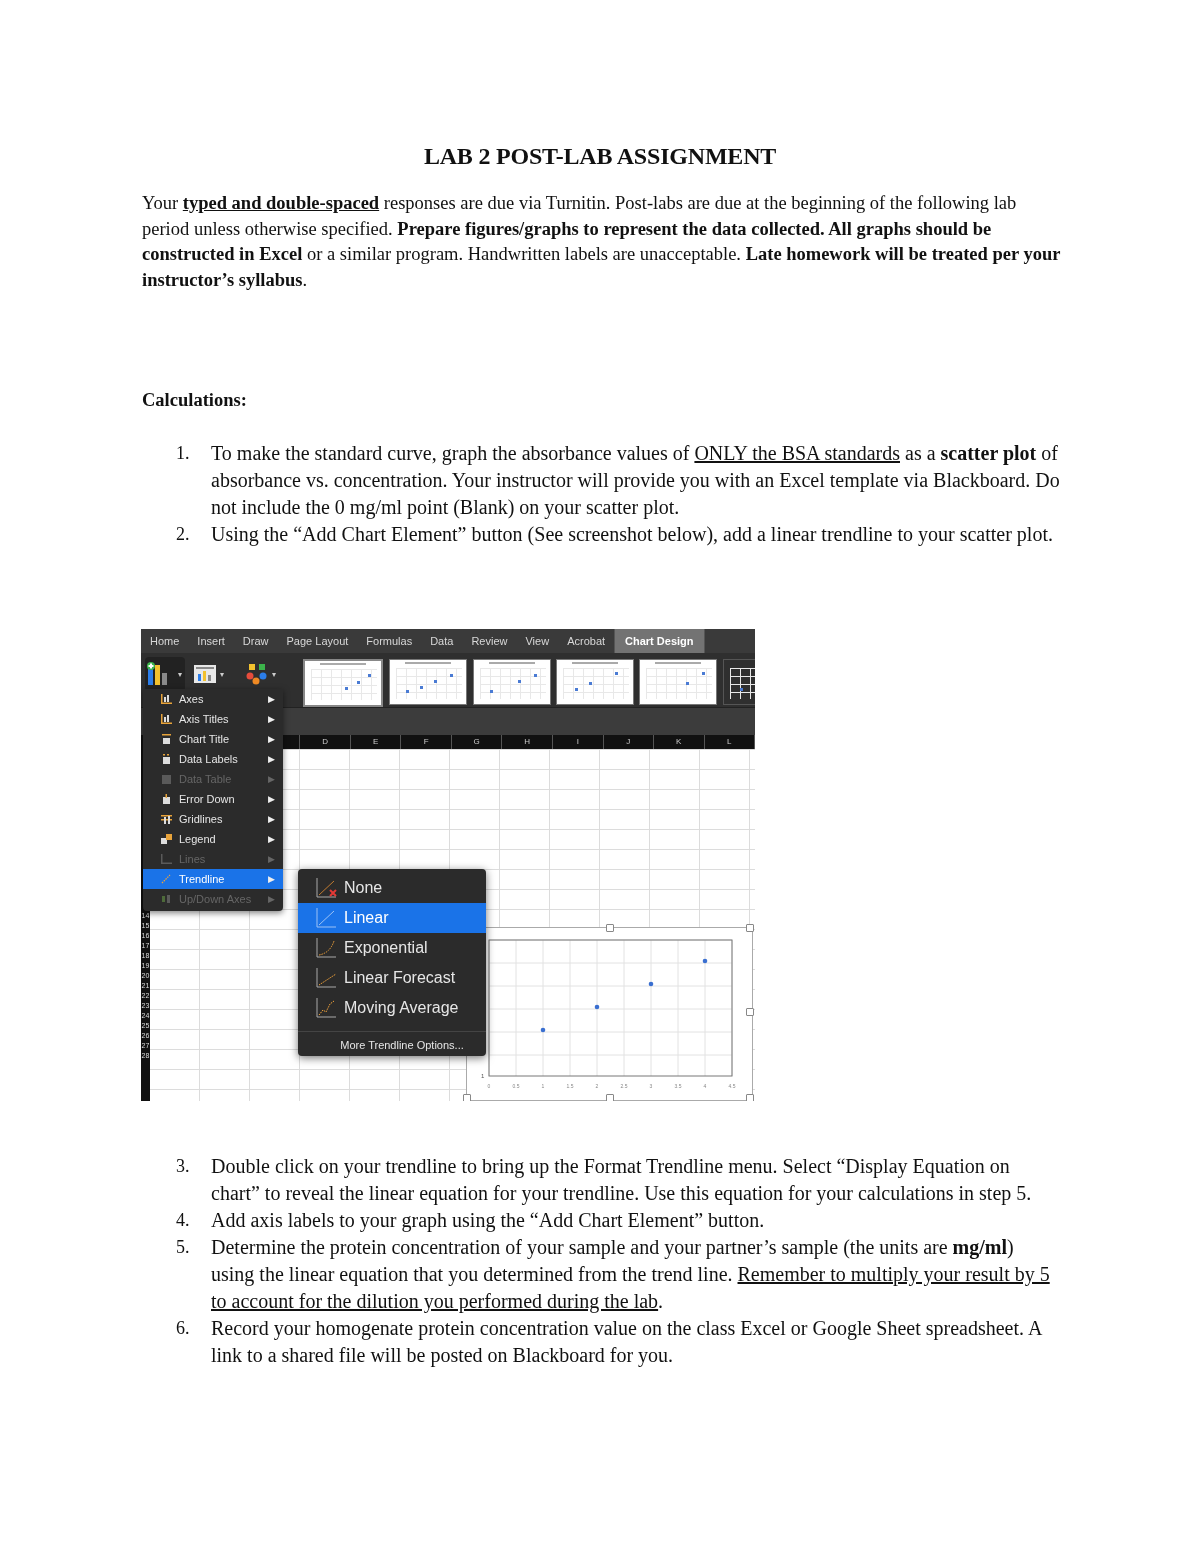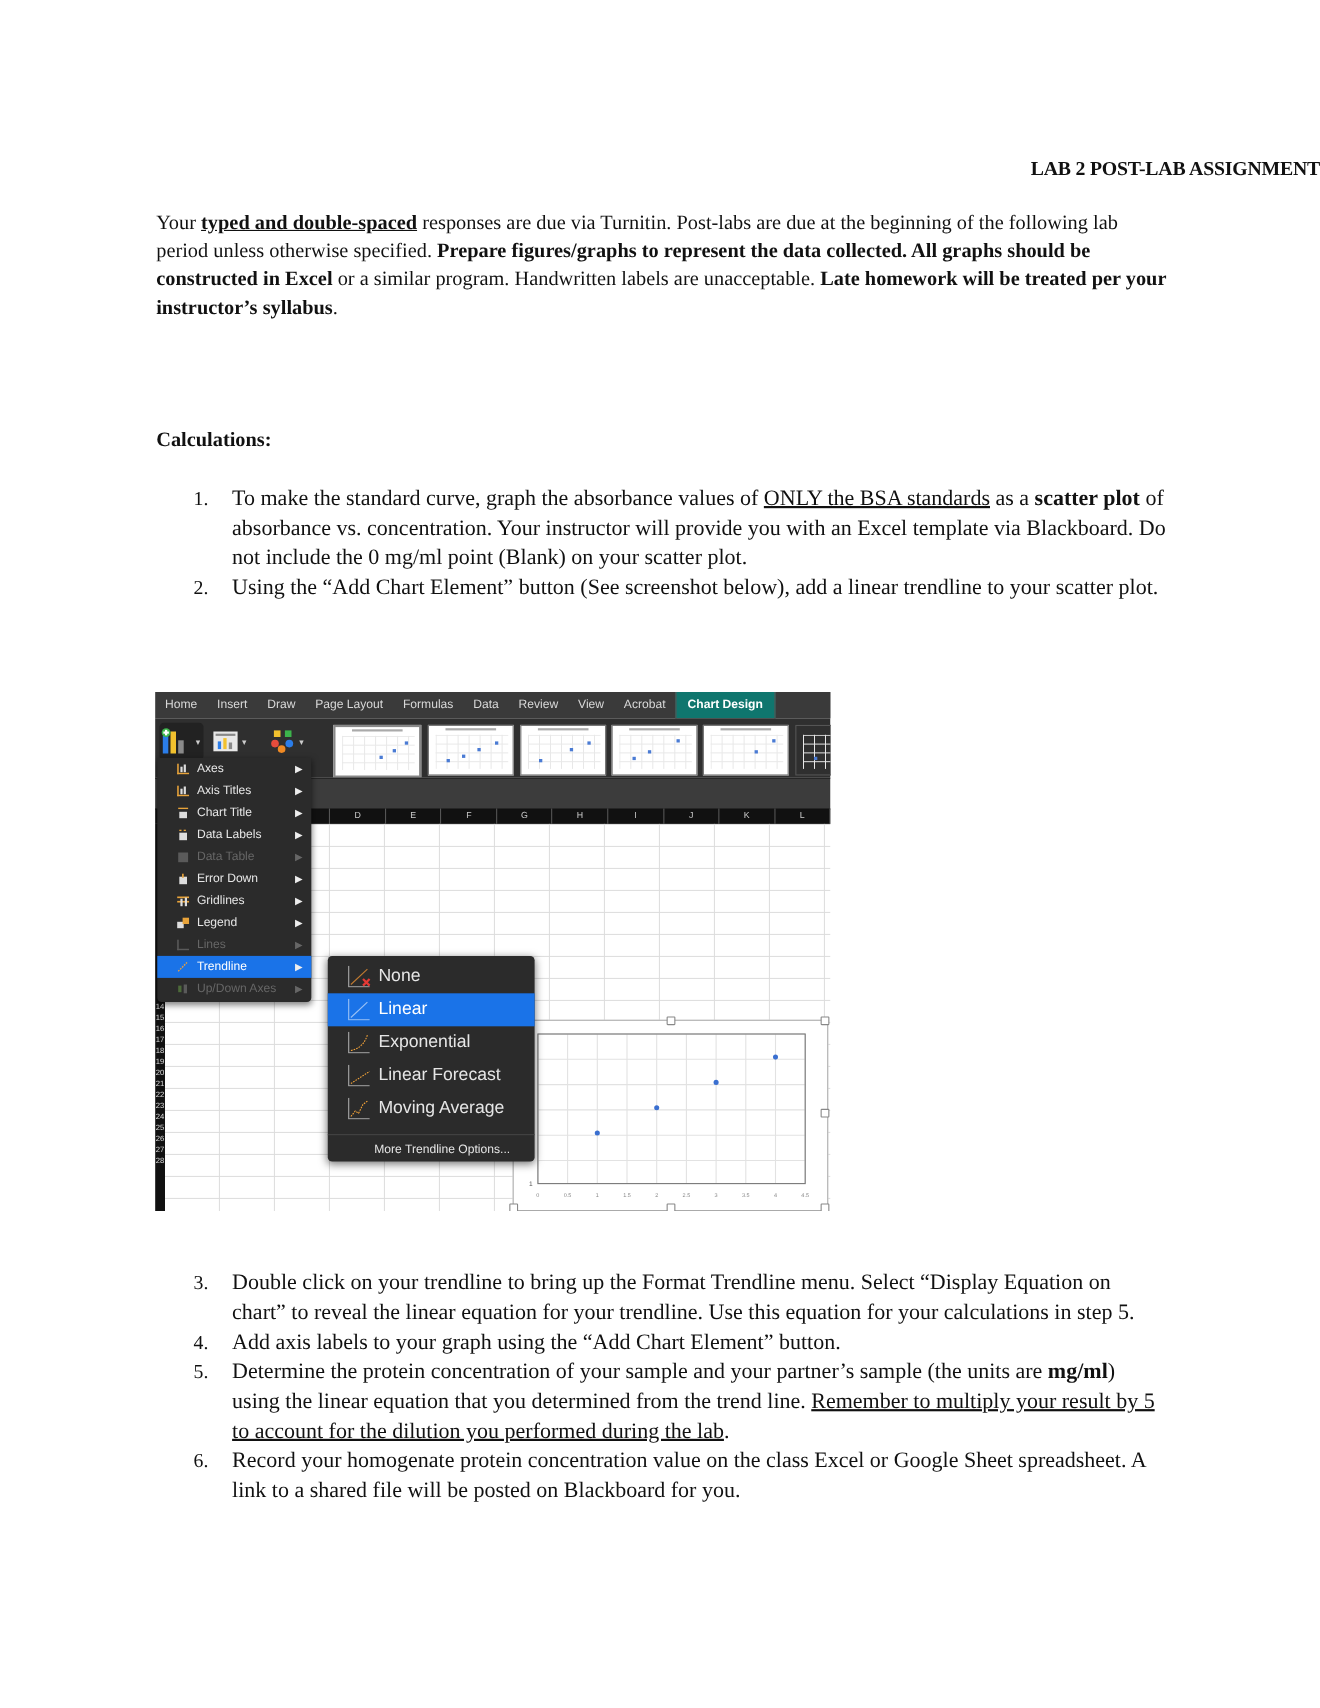--- a/index.html
+++ b/index.html
@@ -1,42 +1,42 @@
 <!DOCTYPE html>
 <html><head>
   <meta charset="utf-8">
   <style>
     html, body { margin: 0; padding: 0; background: #ffffff; }
     body { width: 1200px; height: 1553px; position: relative; overflow: hidden;
            font-family: "Liberation Serif", "DejaVu Serif", serif; color: #111; }
     .page { position: absolute; left: 0; top: 0; width: 1200px; height: 1553px; }
 
-    .title { position: absolute; top: 143px; left: 0; width: 1200px; text-align: right;
-             font-size: 18px; font-weight: bold; letter-spacing: -0.2px; }
+    .title { position: absolute; top: 143px; left: 0; width: 1200px; text-align: center;
+             font-size: 24px; font-weight: bold; letter-spacing: -0.2px; }
 
     .para { position: absolute; left: 142px; width: 920px; font-size: 18.5px; line-height: 25.5px; }
     .p1 { top: 191px; }
     .p2 { top: 315px; }
     .calc { position: absolute; left: 142px; top: 390px; font-size: 18.5px; font-weight: bold; }
 
     .list { position: absolute; left: 142px; width: 920px; font-size: 20px; line-height: 27px; }
     .list1 { top: 440px; }
     .list2 { top: 1153px; }
     .li { position: relative; padding-left: 69px; }
     .li .num { position: absolute; left: 34px; top: 0; font-size: 18px; }
     b { font-weight: bold; }
     u { text-decoration: underline; }
 
     
     .shot { position: absolute; left: 141px; top: 629px; width: 614px; height: 472px;
             background: #ffffff; overflow: hidden; font-family: "Liberation Sans", "DejaVu Sans", sans-serif; }
     .tabs { position: absolute; left: 0; top: 0; width: 722px; height: 24px; background: #3a3a3a;
             display: flex; align-items: center; }
     .tab { color: #d8d8d8; font-size: 11px; padding: 0 9px; line-height: 24px; white-space: nowrap; }
-    .tab.active { color: #fff; font-weight: bold; background: #0f766e; border-left: 1px solid #555;
+    .tab.active { color: #fff; font-weight: bold; background: #737373; border-left: 1px solid #555;
                   border-right: 1px solid #555; padding: 0 10px; }
 
     .ribbon { position: absolute; left: 0; top: 24px; width: 614px; height: 54px; background: #2f2f2f; }
     .rbtn { position: absolute; top: 4px; height: 34px; display: flex; align-items: center; }
     .rbtn.r1 { left: 4px; width: 40px; background: #222; border-radius: 4px; }
     .rbtn.r2 { left: 52px; width: 40px; }
     .rbtn.r3 { left: 104px; width: 40px; }
     .caret { color: #ccc; font-size: 8px; margin-left: 3px; }
     .thumb { position: absolute; top: 6px; width: 76px; height: 44px; background: #fff; border: 1px solid #777; }
     .thumb::before { content: ""; position: absolute; left: 6px; right: 4px; top: 8px; bottom: 5px;

